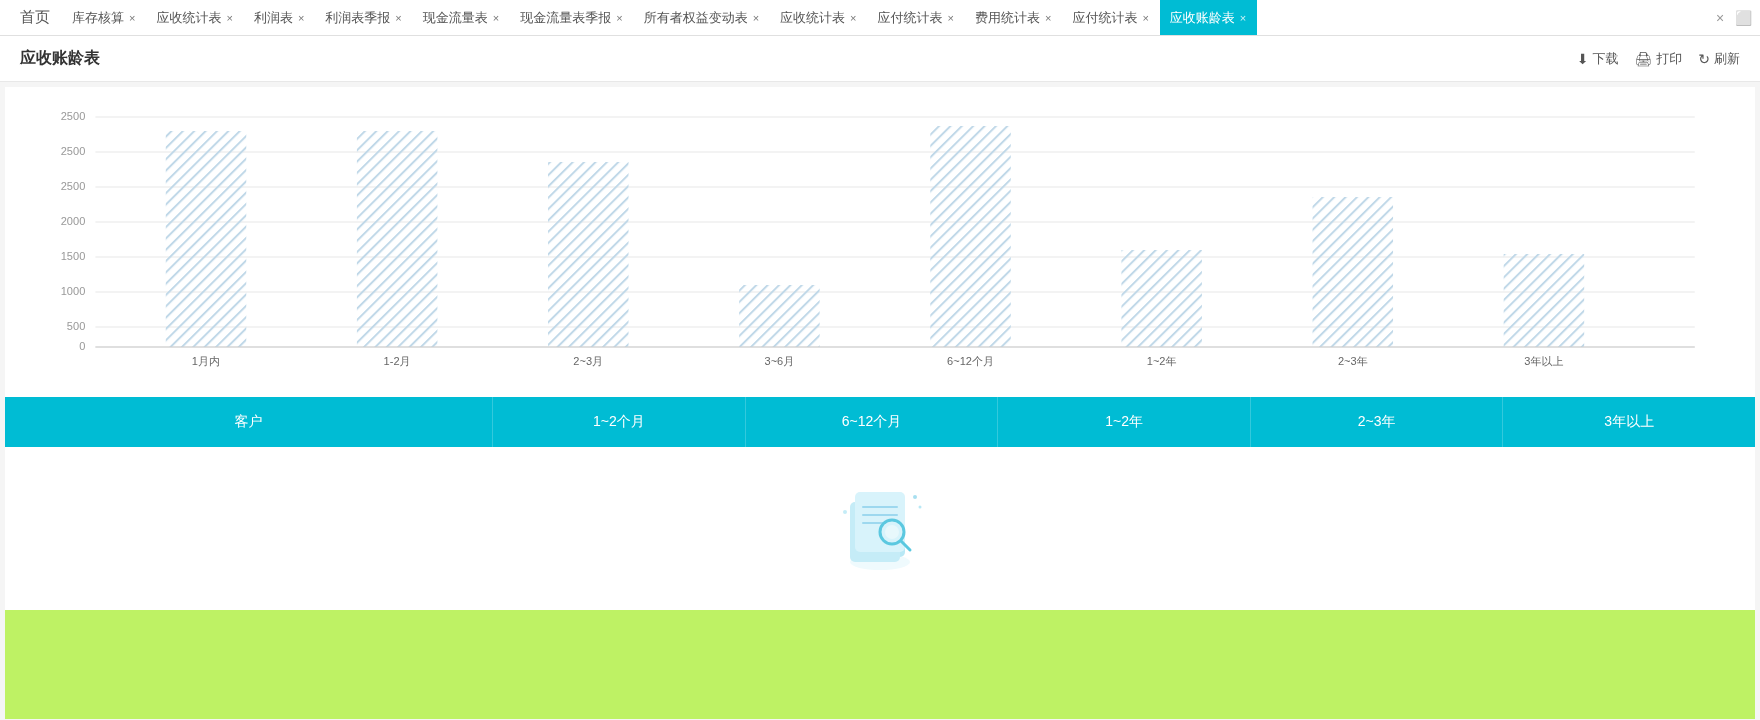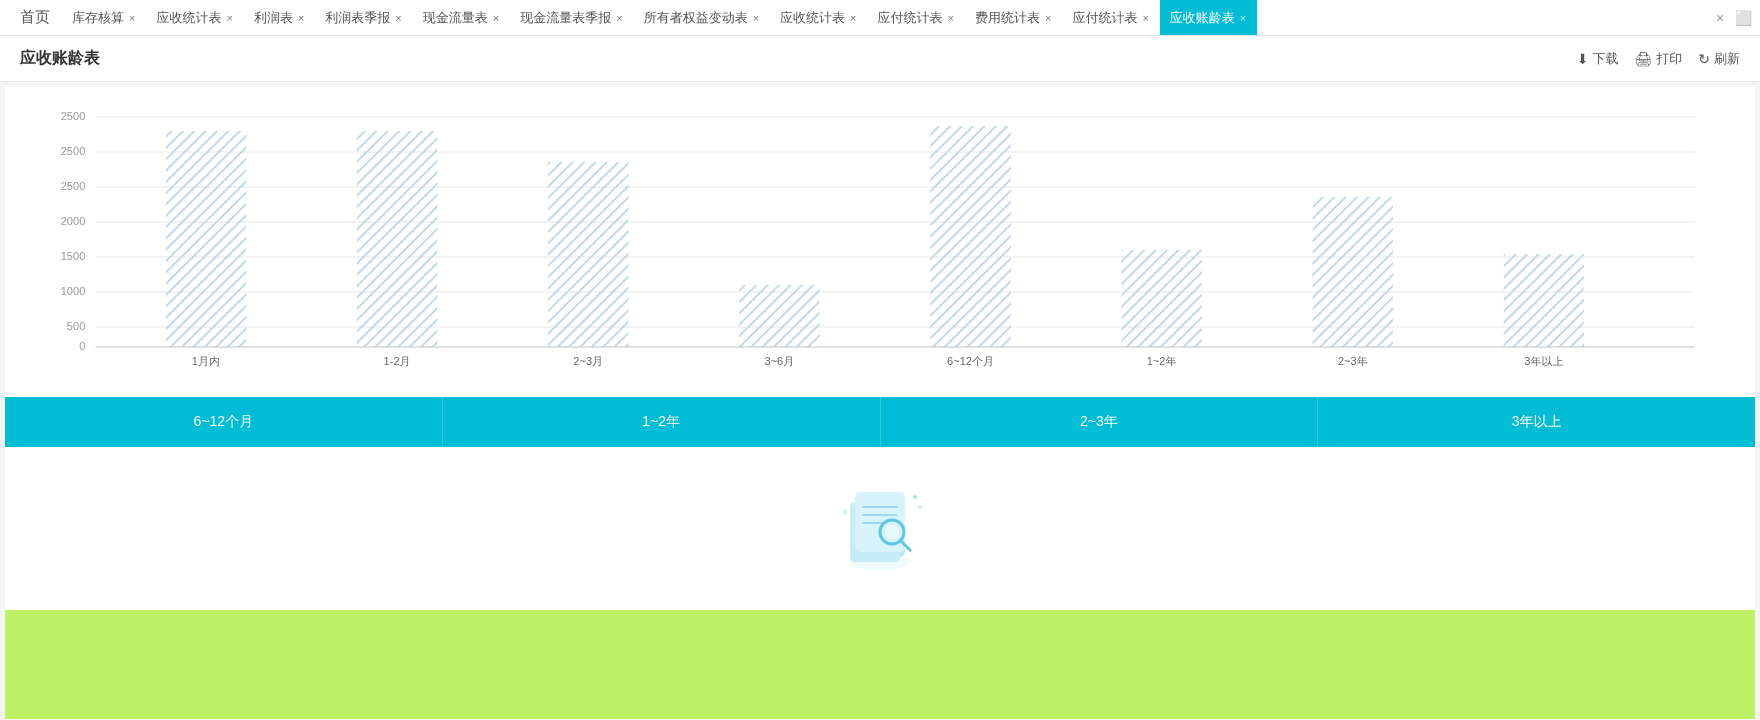--- a/index.html
+++ b/index.html
@@ -268,20 +268,22 @@
 
         <rect x="1460" y="147" width="80" height="93" fill="url(#hatch)"></rect>
         <text x="1500" y="258" text-anchor="middle" font-size="11" fill="#666">3年以上</text>
 
         <line x1="60" y1="240" x2="1650" y2="240" stroke="#ccc" stroke-width="1"></line>
       </svg>
     </div>
   </div>
 
   <div class="table-header">
+    <div class="th-cell wide">客户</div>
+    <div class="th-cell">1~2个月</div>
     <div class="th-cell">6~12个月</div>
     <div class="th-cell">1~2年</div>
     <div class="th-cell">2~3年</div>
     <div class="th-cell">3年以上</div>
   </div>
 
   <div class="table-body">
     <div>
       
       <svg width="100" height="100" viewBox="0 0 100 100">

